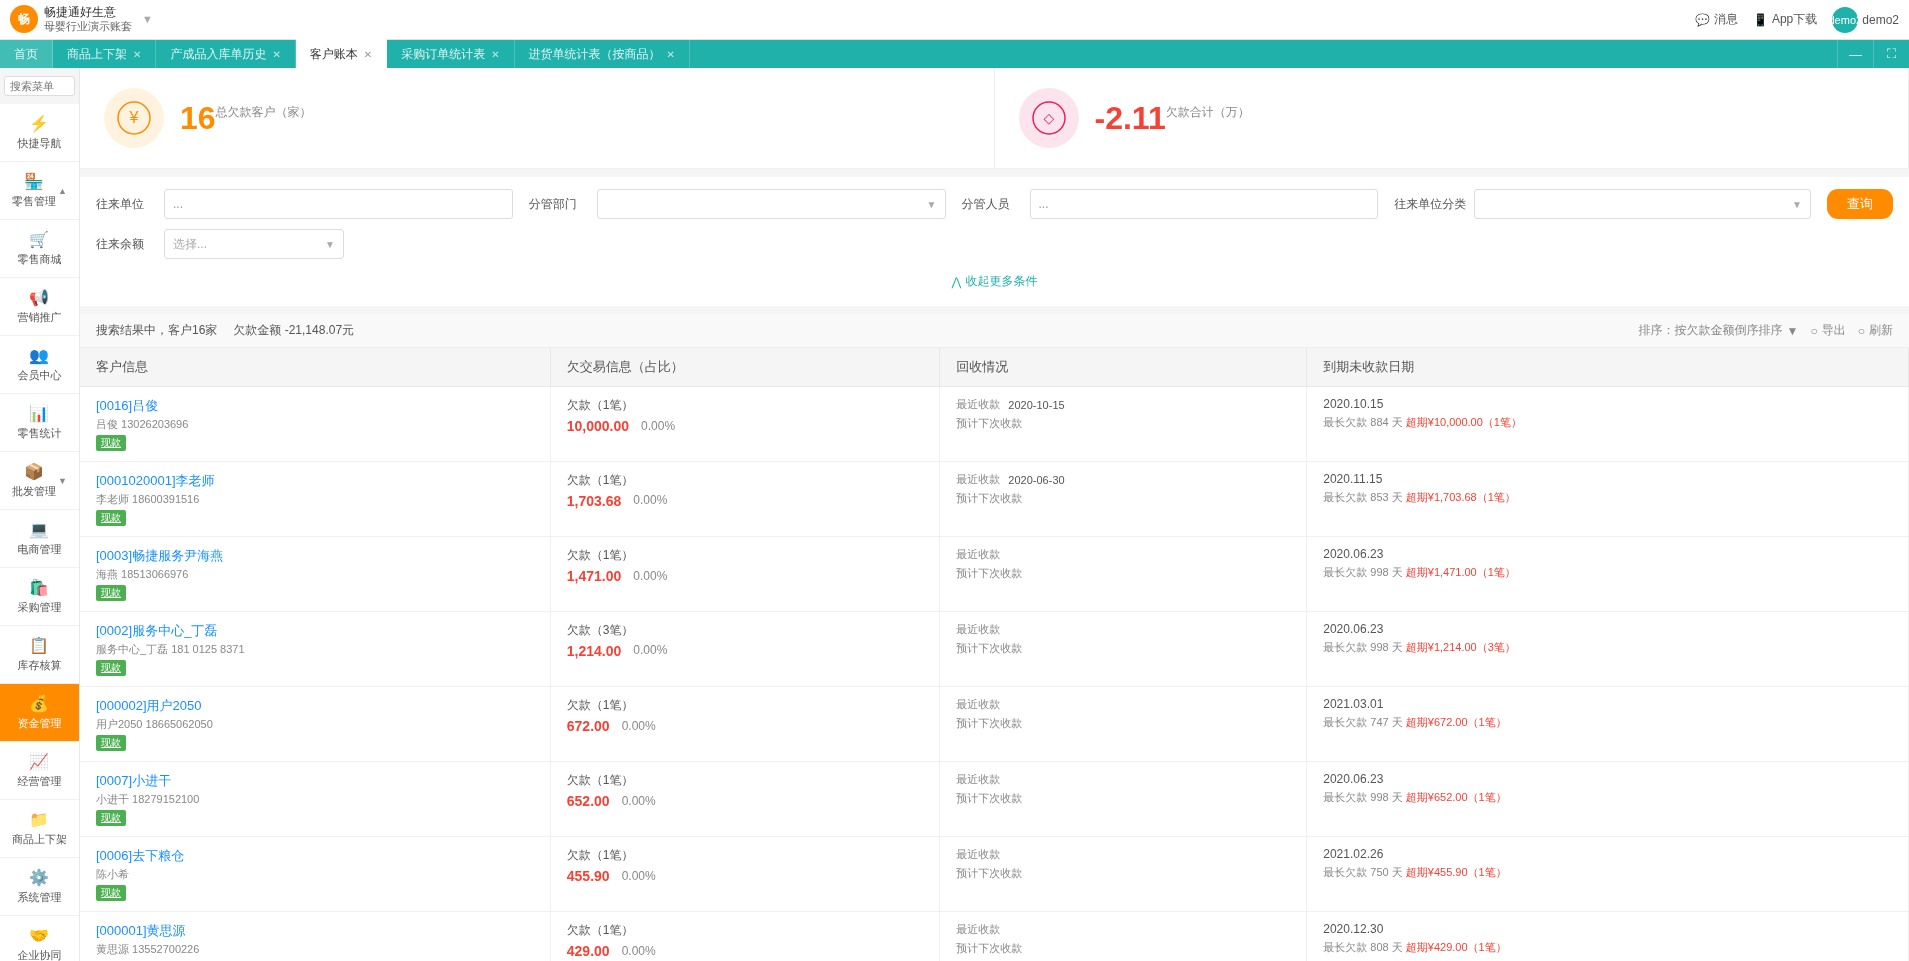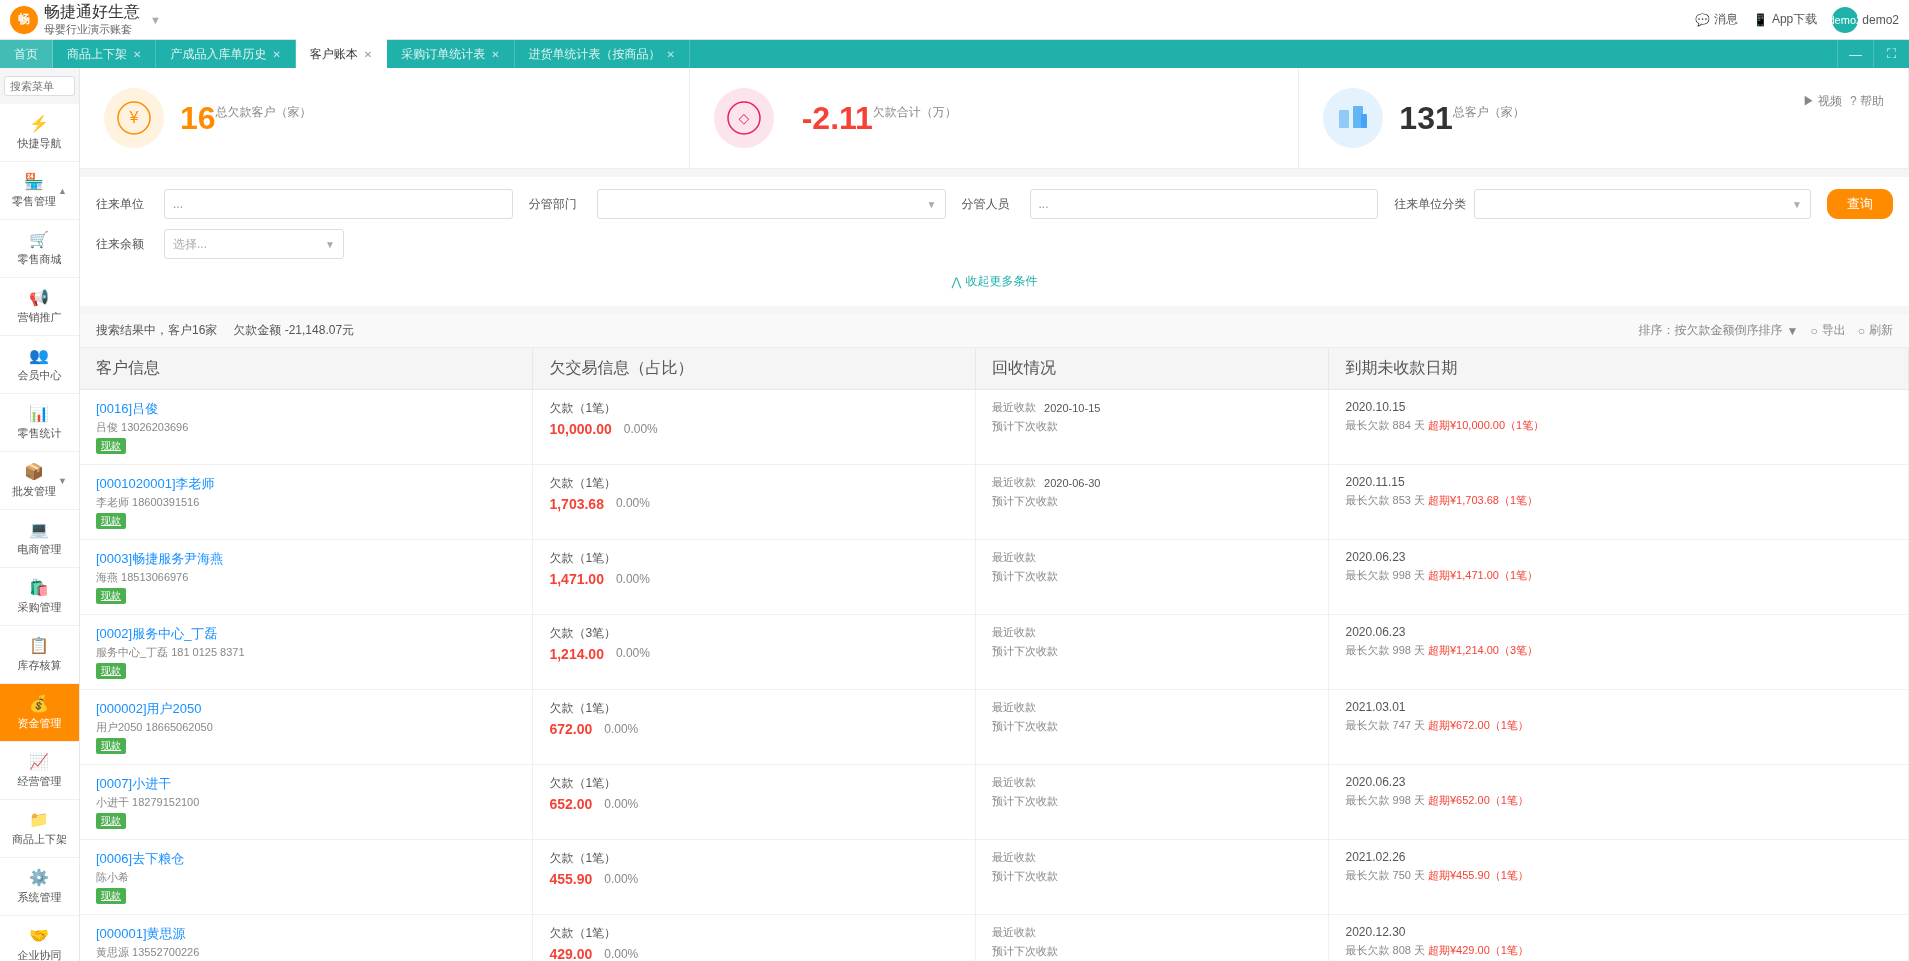--- a/index.html
+++ b/index.html
@@ -2,21 +2,21 @@
 <html><head>
   <meta charset="utf-8">
   <style>
     * { box-sizing: border-box; margin: 0; padding: 0; }
     body { font-family: 'Microsoft YaHei', Arial, sans-serif; font-size: 13px; background: #f5f5f5; color: #333; display: flex; flex-direction: column; height: 100vh; overflow: hidden; }
 
     
     .top-bar { display: flex; align-items: center; background: #fff; height: 40px; border-bottom: 1px solid #e0e0e0; padding: 0 10px; gap: 10px; }
     .logo-area { display: flex; align-items: center; gap: 6px; min-width: 180px; }
     .logo-icon { width: 28px; height: 28px; background: #ff8c00; border-radius: 50%; display: flex; align-items: center; justify-content: center; color: #fff; font-size: 12px; font-weight: bold; }
-    .logo-text { font-size: 16px; color: #333; line-height: 1.2; }
+    .logo-text { font-size: 12px; color: #333; line-height: 1.2; }
     .logo-sub { font-size: 11px; color: #666; }
     .top-right { margin-left: auto; display: flex; align-items: center; gap: 15px; }
     .top-right-item { display: flex; align-items: center; gap: 4px; font-size: 12px; color: #555; cursor: pointer; }
     .avatar { width: 26px; height: 26px; border-radius: 50%; background: #20b2aa; display: flex; align-items: center; justify-content: center; color: #fff; font-size: 11px; }
 
     
     .tab-bar { display: flex; align-items: center; background: #20b2aa; height: 28px; padding: 0 0 0 0; }
     .tab-item { display: flex; align-items: center; padding: 0 14px; height: 36px; font-size: 12px; color: rgba(255,255,255,0.85); cursor: pointer; white-space: nowrap; border-right: 1px solid rgba(255,255,255,0.2); }
     .tab-item:first-child { background: rgba(255,255,255,0.15); }
     .tab-item.active { background: #fff; color: #333; }
@@ -43,21 +43,21 @@
     
     .stats-row { display: flex; background: #fff; margin-bottom: 8px; border-bottom: 1px solid #eee; }
     .stat-card { flex: 1; display: flex; align-items: center; padding: 20px 24px; border-right: 1px solid #eee; gap: 16px; }
     .stat-icon { width: 60px; height: 60px; border-radius: 50%; display: flex; align-items: center; justify-content: center; font-size: 28px; }
     .stat-icon.orange { background: #fff3e0; color: #ff8c00; }
     .stat-icon.pink { background: #fce4ec; color: #e91e63; }
     .stat-icon.blue { background: #e3f2fd; color: #42a5f5; }
     .stat-value-area { display: flex; flex-direction: row; }
     .stat-value { font-size: 32px; font-weight: bold; }
     .stat-value.orange { color: #ff8c00; }
-    .stat-value.red { color: #f44336; margin-left: 12px; }
+    .stat-value.red { color: #f44336; }
     .stat-value.black { color: #333; font-weight: bold; }
     .stat-label { font-size: 12px; color: #888; margin-top: 4px; }
     .stat-card-actions { margin-left: auto; display: flex; gap: 8px; font-size: 12px; color: #888; align-self: flex-start; padding-top: 5px; }
     .stat-card-actions span { cursor: pointer; }
 
     
     .filter-area { background: #fff; padding: 12px 16px; margin-bottom: 8px; }
     .filter-row { display: flex; align-items: center; gap: 16px; margin-bottom: 10px; }
     .filter-item { display: flex; align-items: center; gap: 8px; flex: 1; }
     .filter-label { font-size: 12px; color: #555; white-space: nowrap; min-width: 60px; }
@@ -68,21 +68,21 @@
     .collapse-row { display: flex; align-items: center; justify-content: center; font-size: 12px; color: #20b2aa; cursor: pointer; gap: 4px; padding: 4px 0; }
 
     
     .result-bar { display: flex; align-items: center; justify-content: space-between; padding: 8px 16px; background: #f9f9f9; border-bottom: 1px solid #eee; font-size: 12px; color: #555; }
     .result-bar-left { display: flex; gap: 16px; }
     .result-bar-right { display: flex; align-items: center; gap: 12px; color: #888; }
     .result-bar-right span { cursor: pointer; display: flex; align-items: center; gap: 4px; }
 
     
     .data-table { width: 100%; background: #fff; border-collapse: collapse; }
-    .data-table thead th { background: #f5f5f5; padding: 10px 16px; text-align: left; font-size: 16px; color: #555; font-weight: normal; border-bottom: 1px solid #e8e8e8; border-right: 1px solid #e8e8e8; }
+    .data-table thead th { background: #f5f5f5; padding: 10px 16px; text-align: left; font-size: 13px; color: #555; font-weight: normal; border-bottom: 1px solid #e8e8e8; border-right: 1px solid #e8e8e8; }
     .data-table tbody tr { border-bottom: 1px solid #f0f0f0; }
     .data-table tbody td { padding: 10px 16px; font-size: 12px; color: #333; vertical-align: top; border-right: 1px solid #f0f0f0; }
 
     
     .customer-name { color: #1890ff; font-size: 13px; cursor: pointer; }
     .customer-phone { color: #888; font-size: 11px; margin-top: 2px; }
     .tag-xian { display: inline-block; background: #4caf50; color: #fff; border-radius: 2px; padding: 1px 5px; font-size: 10px; margin-top: 3px; text-decoration: underline; }
 
     
     .debt-amount { color: #f44336; font-size: 14px; font-weight: bold; cursor: pointer; }
@@ -260,43 +260,20 @@
       <div class="stat-card">
         <div class="stat-icon pink">
           <svg width="36" height="36" viewBox="0 0 36 36" fill="none">
             <circle cx="18" cy="18" r="16" fill="#fce4ec" stroke="#e91e63" stroke-width="1.5"></circle>
             <text x="18" y="23" text-anchor="middle" fill="#e91e63" font-size="14">◇</text>
           </svg>
         </div>
         <div class="stat-value-area">
           <div class="stat-value red">-2.11</div>
           <div class="stat-label">欠款合计（万）</div>
-        </div>
-      </div>
-      <div class="stat-card">
-        <div class="stat-icon blue">
-          <svg width="36" height="36" viewBox="0 0 36 36" fill="none">
-            <rect x="4" y="10" width="10" height="18" fill="#90caf9" rx="1"></rect>
-            <rect x="18" y="6" width="10" height="22" fill="#64b5f6" rx="1"></rect>
-            <rect x="26" y="14" width="6" height="14" fill="#42a5f5" rx="1"></rect>
-          </svg>
-        </div>
-        <div class="stat-value-area">
-          <div class="stat-value black">131</div>
-          <div class="stat-label">总客户（家）</div>
-        </div>
-        <div class="stat-card-actions">
-          <span>
-            <span>▶</span>
-            <span>视频</span>
-          </span>
-          <span>
-            <span>?</span>
-            <span>帮助</span>
-          </span>
         </div>
       </div>
     </div>
 
     <div class="filter-area">
       <div class="filter-row">
         <div class="filter-item">
           <span class="filter-label">往来单位</span>
           <div class="filter-input">
             <span class="ellipsis">...</span>

